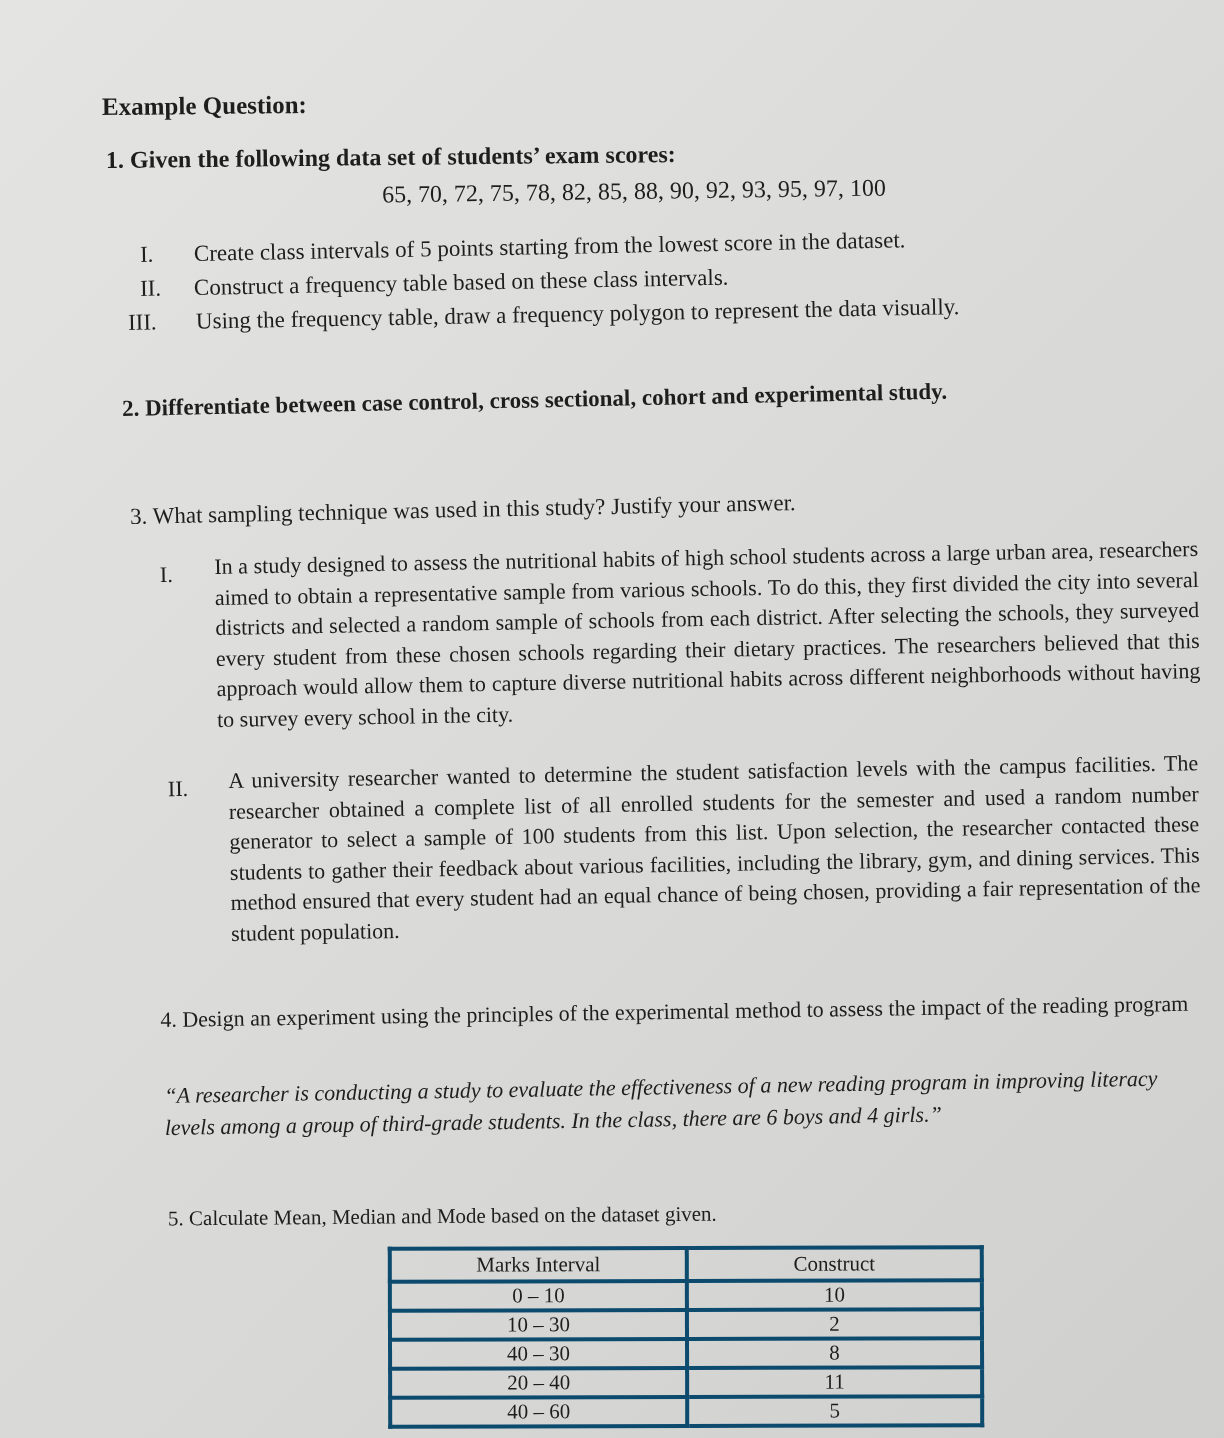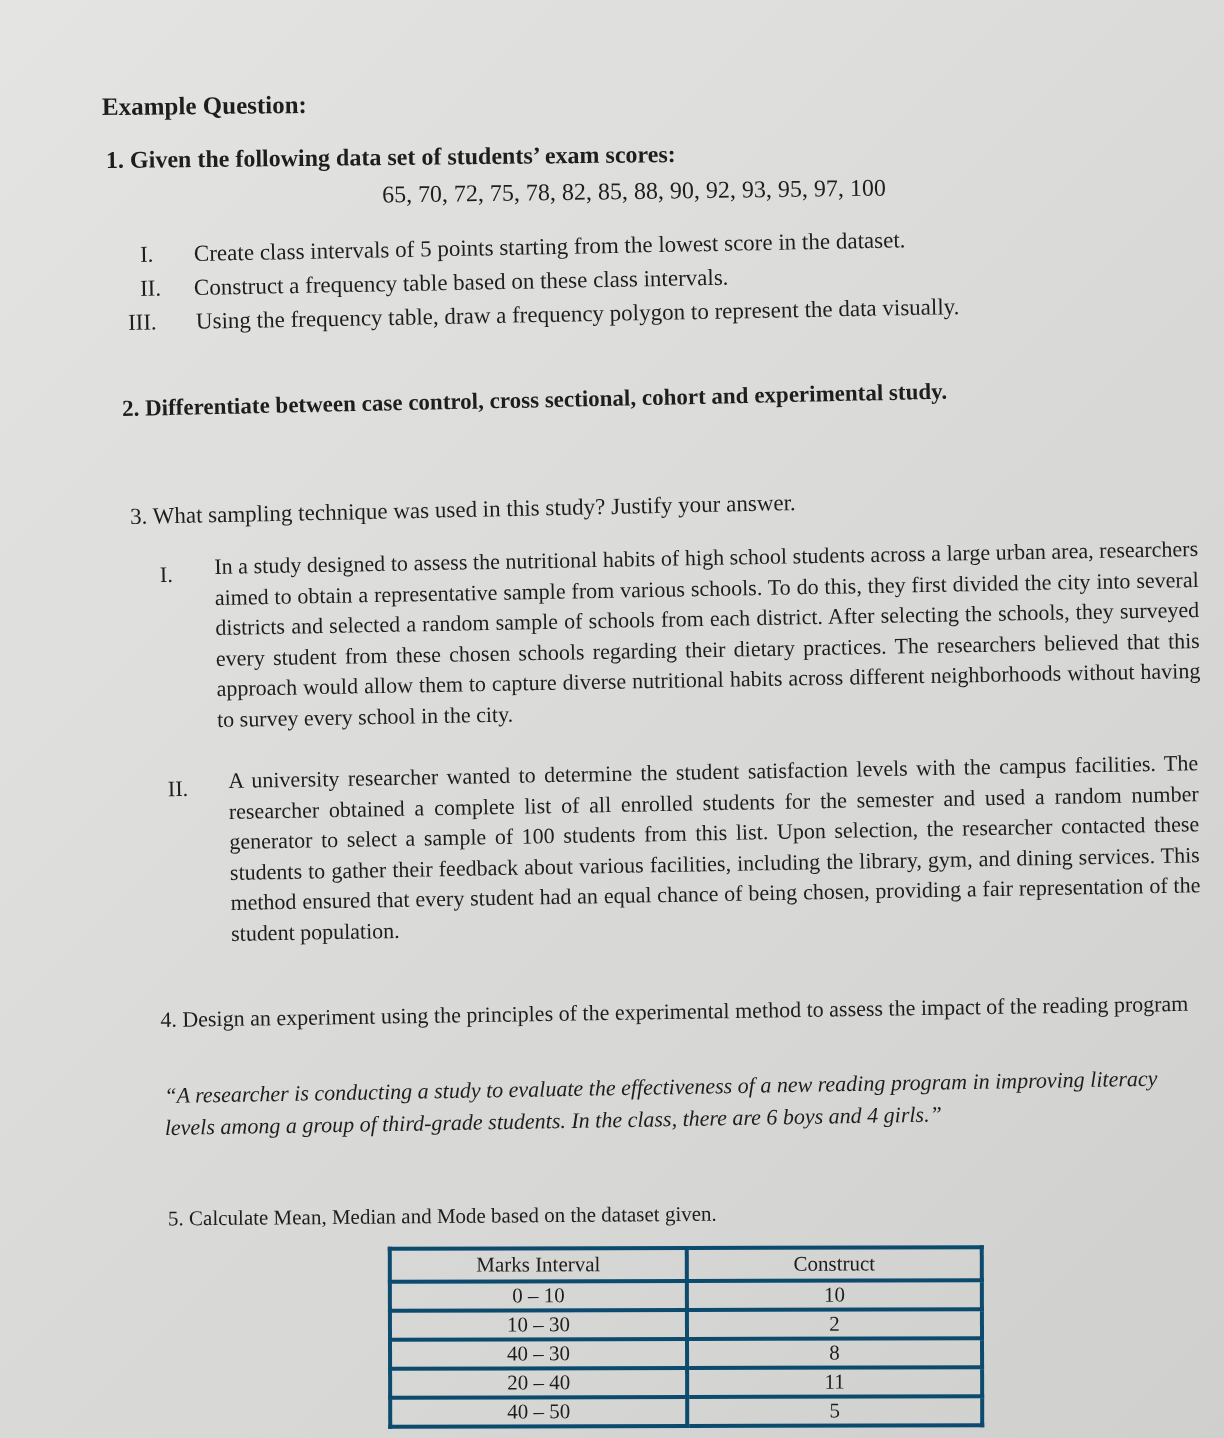--- a/index.html
+++ b/index.html
@@ -86,19 +86,19 @@
     </tr>
     <tr>
       <td>40 – 30</td>
       <td>8</td>
     </tr>
     <tr>
       <td>20 – 40</td>
       <td>11</td>
     </tr>
     <tr>
-      <td>40 – 50</td>
+      <td>40 – 60</td>
       <td>5</td>
     </tr>
   </tbody>
     </table>
 
 </div>
 
 </body></html>

